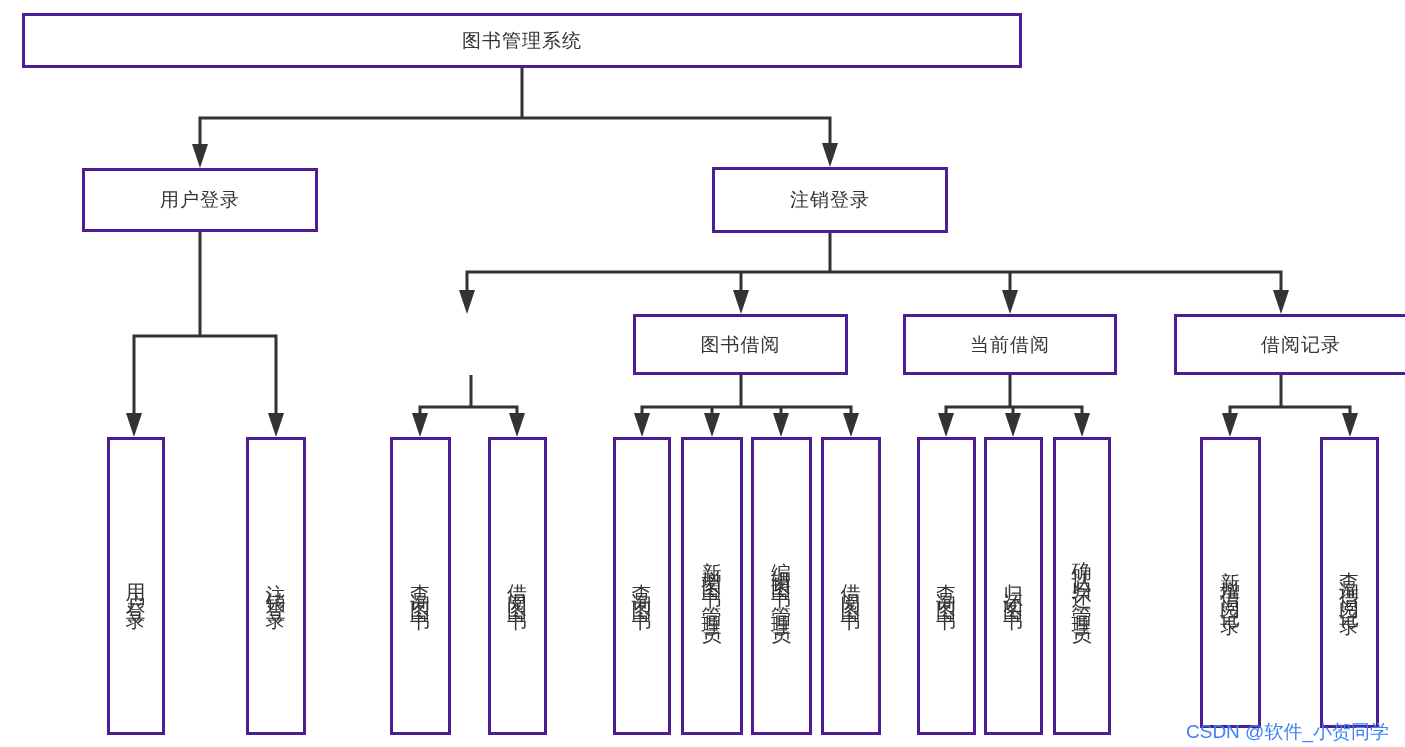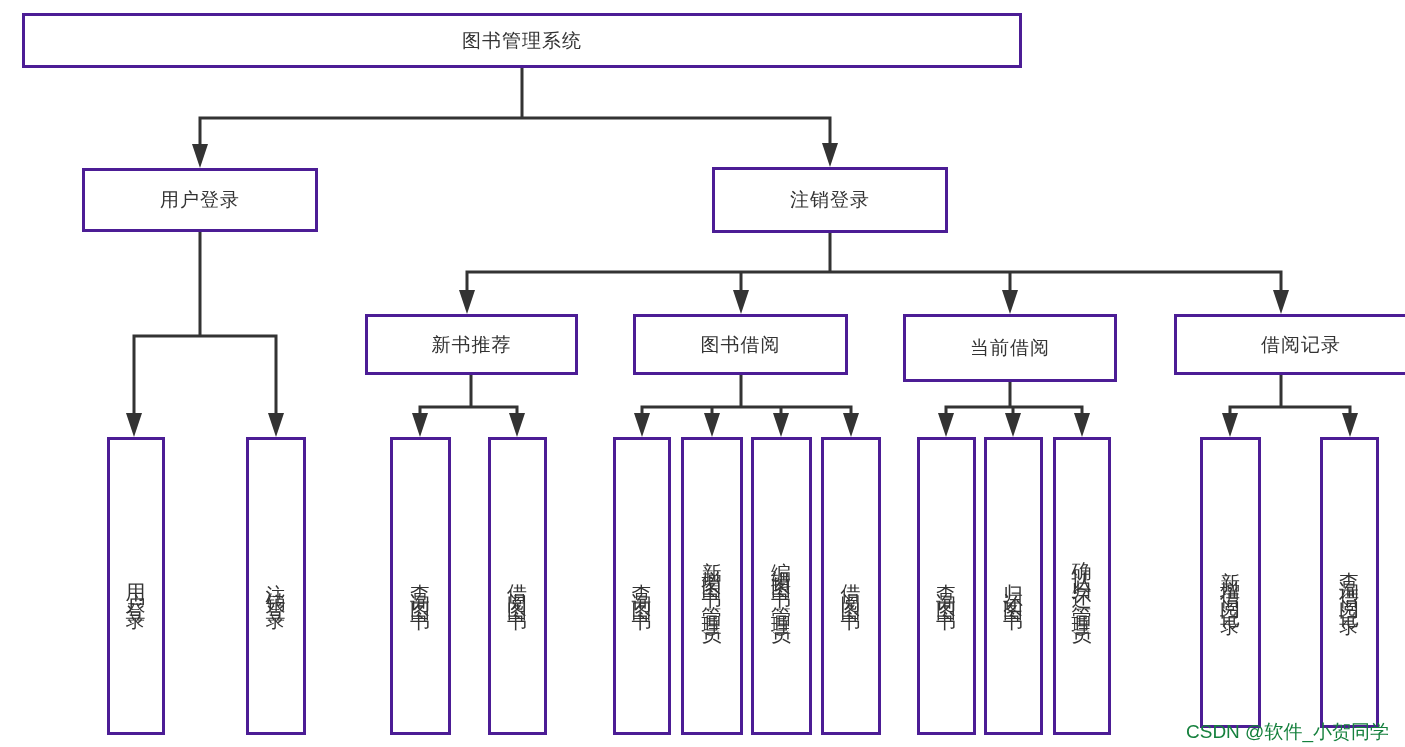--- a/index.html
+++ b/index.html
@@ -44,21 +44,21 @@
     font-size: 20px;
     letter-spacing: 9px;
     line-height: 1;
   }
   .root-box { font-size: 19px; }
   .watermark {
     position: absolute;
     left: 1186px;
     top: 719px;
     font-size: 19px;
-    color: #15803d;
+    color: #3b82f6;
     white-space: nowrap;
     z-index: 3;
   }
 </style>
 </head>
 <body>
 
 <div id="canvas">
 
   <svg id="connectors" viewBox="0 0 1405 747" xmlns="http://www.w3.org/2000/svg">
@@ -102,23 +102,22 @@
       <polygon stroke="none" points="1222,413 1238,413 1230,437"></polygon>
       <polygon stroke="none" points="1342,413 1358,413 1350,437"></polygon>
     </g>
   </svg>
 
   <div class="box hbox root-box" style="left:22px; top:13px; width:1000px; height:55px;">图书管理系统</div>
 
   <div class="box hbox" style="left:82px; top:168px; width:236px; height:64px;">用户登录</div>
   <div class="box hbox" style="left:712px; top:167px; width:236px; height:66px;">注销登录</div>
 
-  <div class="box hbox" style="left:365px; top:314px; width:213px; height:61px;">新书推荐</div>
   <div class="box hbox" style="left:633px; top:314px; width:215px; height:61px;text-align:center;">图书借阅</div>
-  <div class="box hbox" style="left:903px; top:314px; width:214px; height:68px;text-align:right;">当前借阅</div>
+  <div class="box hbox" style="left:903px; top:314px; width:214px; height:61px;text-align:right;">当前借阅</div>
   <div class="box hbox" style="left:1174px; top:314px; width:254px; height:61px;">借阅记录</div>
 
   <div class="box vbox" style="left:107px; top:437px; width:58px; height:298px;">用户登录</div>
   <div class="box vbox" style="left:246px; top:437px; width:60px; height:298px;">注销登录</div>
 
   <div class="box vbox" style="left:390px; top:437px; width:61px; height:298px;">查询图书</div>
   <div class="box vbox" style="left:488px; top:437px; width:59px; height:298px;">借阅图书</div>
 
   <div class="box vbox" style="left:613px; top:437px; width:58px; height:298px;">查询图书</div>
   <div class="box vbox" style="left:681px; top:437px; width:62px; height:298px;">新增图书（管理员）</div>

